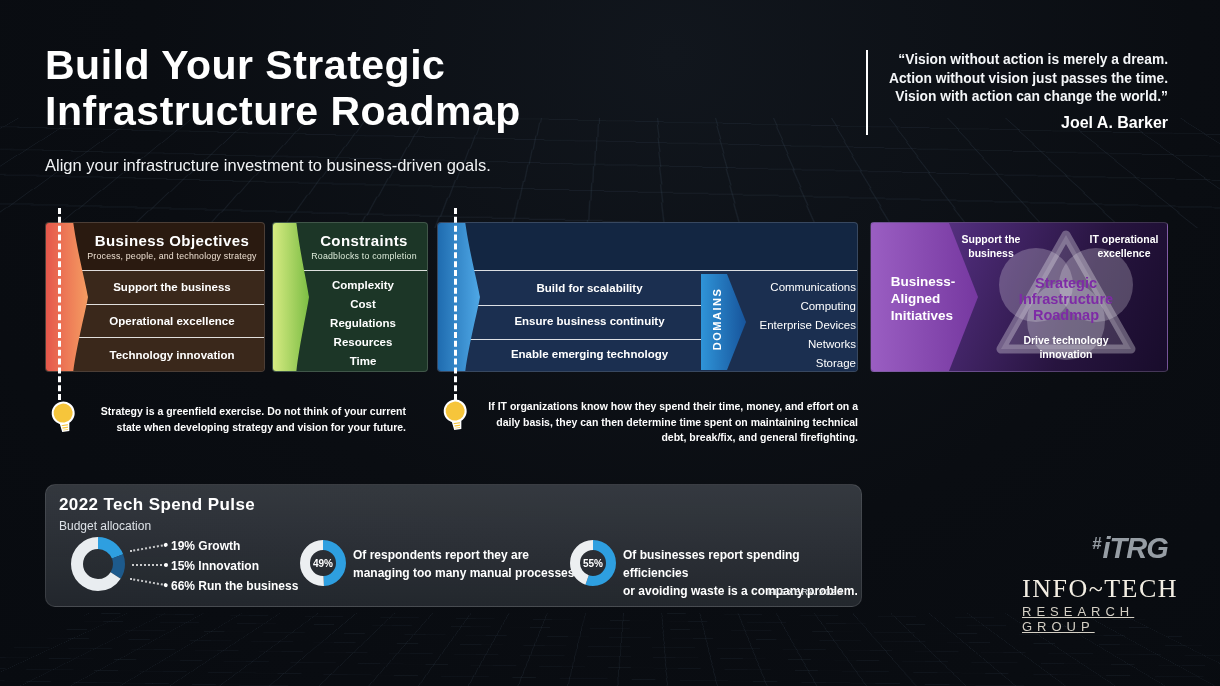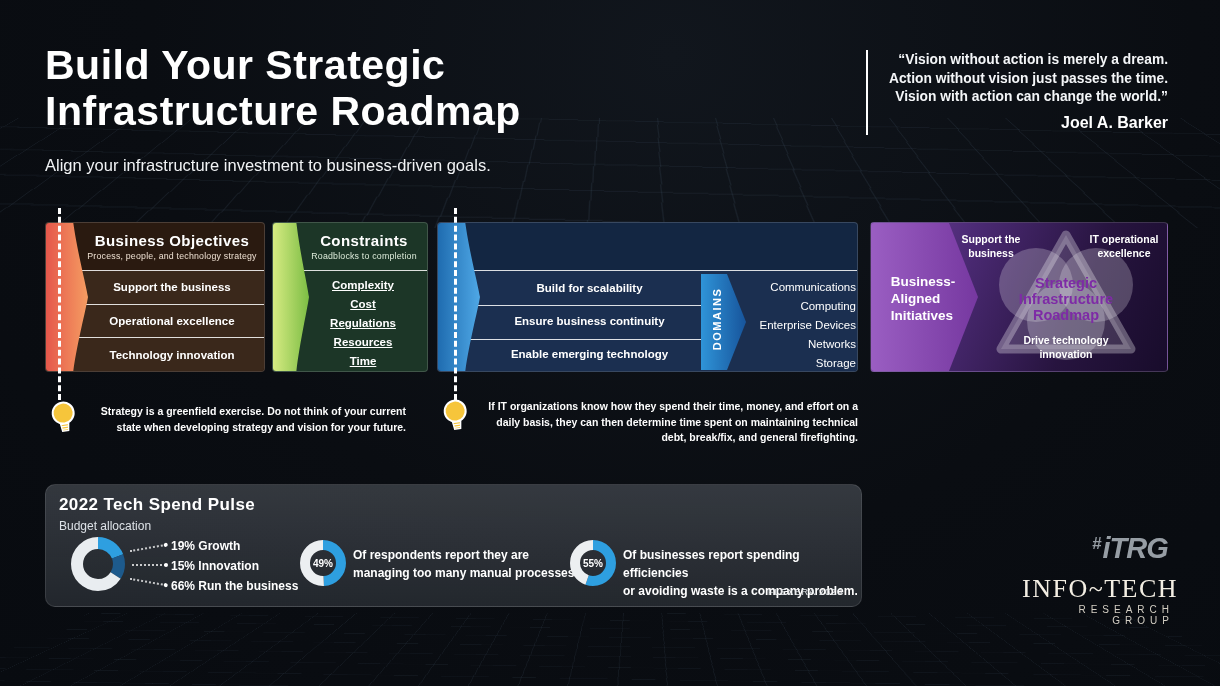--- a/index.html
+++ b/index.html
@@ -50,21 +50,21 @@
              display:flex; flex-direction:column; }
   .bo-row { flex:1; background:#3a281b; display:flex; align-items:center; justify-content:center;
             padding-left:34px; font-size:11.5px; font-weight:bold; }
   .bo-row + .bo-row { border-top:1px solid rgba(255,255,255,0.85); }
 
   
   .panel-c { left:272px; width:156px; background:#1c3627; }
   .panel-c .p-head { padding-left:28px; }
   .panel-c .p-sub { color:#dcead9; }
   .c-items { position:absolute; left:30px; right:4px; top:53px; text-align:center;
-             font-size:11.5px; font-weight:bold; line-height:19px; z-index:1;text-decoration:underline; }
+             font-size:11.5px; font-weight:bold; line-height:19px; z-index:1; }
 
   
   .panel-ig { left:437px; width:421px; background:#132642; }
   .panel-ig .p-head { padding-left:34px; }
   .panel-ig .p-sub { color:#cfe0f2; }
   .ig-body { position:absolute; left:0; right:0; top:48px; bottom:0; background:#1b2f50; z-index:1; }
   .ig-rows { position:absolute; left:40px; width:223px; top:0; bottom:0; display:flex; flex-direction:column; }
   .ig-row { flex:1; display:flex; align-items:center; justify-content:center;
             font-size:11.5px; font-weight:bold; }
   .ig-sep { position:absolute; left:20px; width:243px; height:1px; background:rgba(255,255,255,0.85); }
@@ -121,22 +121,22 @@
   .stat-text { position:absolute; font-size:12px; font-weight:bold; line-height:18px; }
   .st-2 { left:307px; top:61px; } .st-3 { left:577px; top:61px; }
   .spend-source { position:absolute; right:18px; bottom:9px; font-size:9px; letter-spacing:1px; color:#e6e9ec; }
 
   
   .itrg { position:absolute; left:1092px; top:532px; font-style:italic; font-weight:bold;
           font-size:29px; letter-spacing:-1px; color:#969da4; }
   .itrg .hash { font-size:17px; vertical-align:9px; letter-spacing:0; margin-right:1px; }
   .infotech { position:absolute; left:1022px; top:574px; width:150px; text-align:center;
               font-family:"Liberation Serif", serif; font-size:26px; letter-spacing:1.5px; color:#f3eee3; }
-  .research { position:absolute; left:1022px; top:604px; width:152px; text-align:right;
-              font-size:10px; letter-spacing:5px; color:#d4cfc4; }
+  .research { position:absolute; left:1022px; top:604px; width:152px; text-align:left;
+              font-size:13px; letter-spacing:5px; color:#d4cfc4;text-decoration:underline; }
 </style>
 </head>
 <body>
 
 <div id="stage">
 
   <div class="mesh mesh-top"></div>
   <div class="mesh mesh-bottom"></div>
 
   <h1 class="title pre">Build Your Strategic

